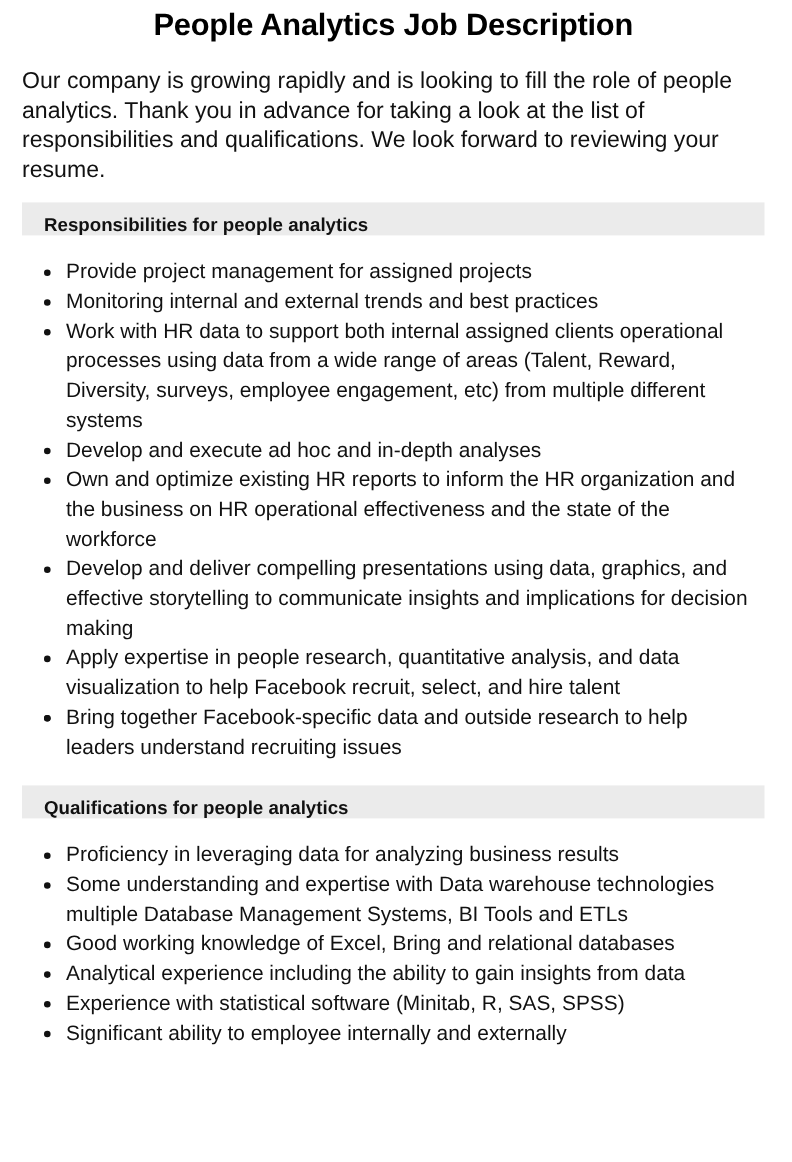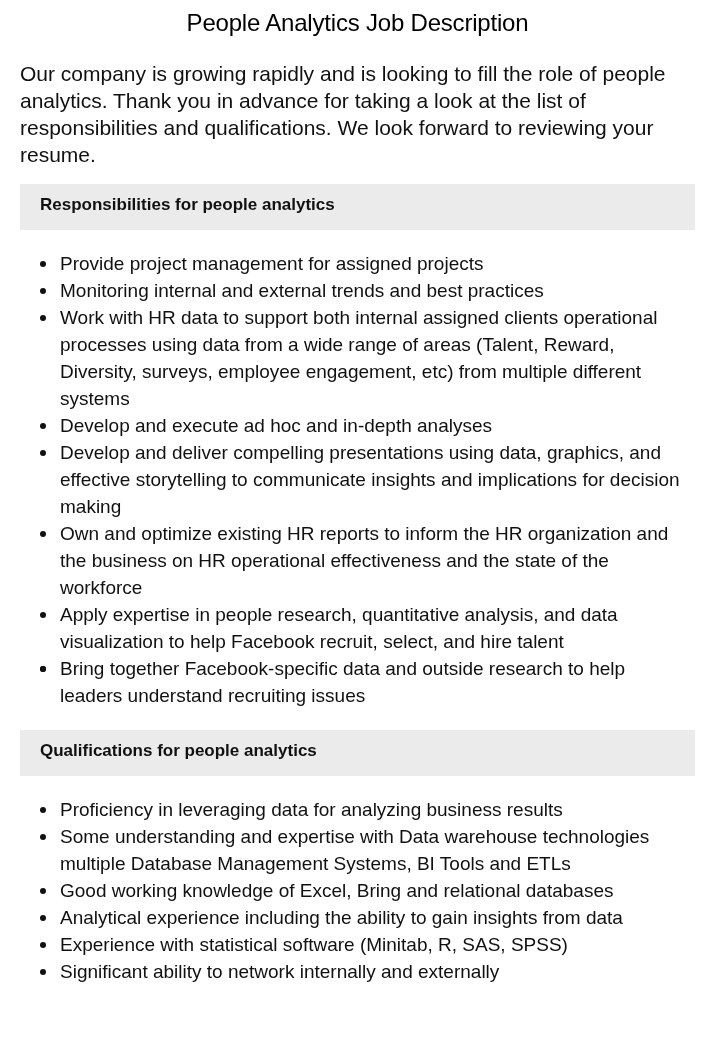--- a/index.html
+++ b/index.html
@@ -16,35 +16,35 @@
     }
     .page {
       padding: 0 25px 0 20px;
     }
     .page-title {
       margin: 0;
       padding-top: 2px;
       height: 48px;
       line-height: 42px;
       text-align: center;
-      font-size: 24px;
-      font-weight: normal;
+      font-size: 28px;
+      font-weight: bold;
       color: #000000;
       letter-spacing: -0.2px;
     }
     .intro {
       margin: 10px 0 0 0;
       font-size: 21px;
       line-height: 27px;
       color: #111111;
     }
     .section-header {
       margin-top: 16px;
       background: #ebebeb;
-      height: 46px;
+      height: 30px;
       line-height: 41px;
       padding-left: 20px;
       font-size: 17px;
       font-weight: bold;
       color: #111111;
     }
     .section-list {
       margin: 20px 0 0 0;
       padding: 0 0 0 40px;
       list-style: none;
@@ -77,32 +77,32 @@
 
   <p class="intro">Our company is growing rapidly and is looking to fill the role of people analytics. Thank you in advance for taking a look at the list of responsibilities and qualifications. We look forward to reviewing your resume.</p>
 
   <div class="section-header">Responsibilities for people analytics</div>
 
   <ul class="section-list">
     <li><span class="bullet"></span><span>Provide project management for assigned projects</span></li>
     <li><span class="bullet"></span><span>Monitoring internal and external trends and best practices</span></li>
     <li><span class="bullet"></span><span>Work with HR data to support both internal assigned clients operational processes using data from a wide range of areas (Talent, Reward, Diversity, surveys, employee engagement, etc) from multiple different systems</span></li>
     <li><span class="bullet"></span><span>Develop and execute ad hoc and in-depth analyses</span></li>
+    <li><span class="bullet"></span><span>Own and optimize existing HR reports to inform the HR organization and the business on HR operational effectiveness and the state of the workforce</span></li>
     <li><span class="bullet"></span><span>Develop and deliver compelling presentations using data, graphics, and effective storytelling to communicate insights and implications for decision making</span></li>
-    <li><span class="bullet"></span><span>Own and optimize existing HR reports to inform the HR organization and the business on HR operational effectiveness and the state of the workforce</span></li>
     <li><span class="bullet"></span><span>Apply expertise in people research, quantitative analysis, and data visualization to help Facebook recruit, select, and hire talent</span></li>
     <li><span class="bullet"></span></li>
     <li><span class="bullet"></span><span>Bring together Facebook-specific data and outside research to help leaders understand recruiting issues</span></li>
   </ul>
 
   <div class="spacer-after-resp"></div>
 
   <div class="section-header">Qualifications for people analytics</div>
 
   <ul class="section-list">
     <li><span class="bullet"></span><span>Proficiency in leveraging data for analyzing business results</span></li>
     <li><span class="bullet"></span><span>Some understanding and expertise with Data warehouse technologies multiple Database Management Systems, BI Tools and ETLs</span></li>
     <li><span class="bullet"></span><span>Good working knowledge of Excel, Bring and relational databases</span></li>
     <li><span class="bullet"></span><span>Analytical experience including the ability to gain insights from data</span></li>
     <li><span class="bullet"></span><span>Experience with statistical software (Minitab, R, SAS, SPSS)</span></li>
-    <li><span class="bullet"></span><span>Significant ability to network internally and externally</span></li>
+    <li><span class="bullet"></span><span>Significant ability to employee internally and externally</span></li>
   </ul>
 </div>
 
 </body></html>

